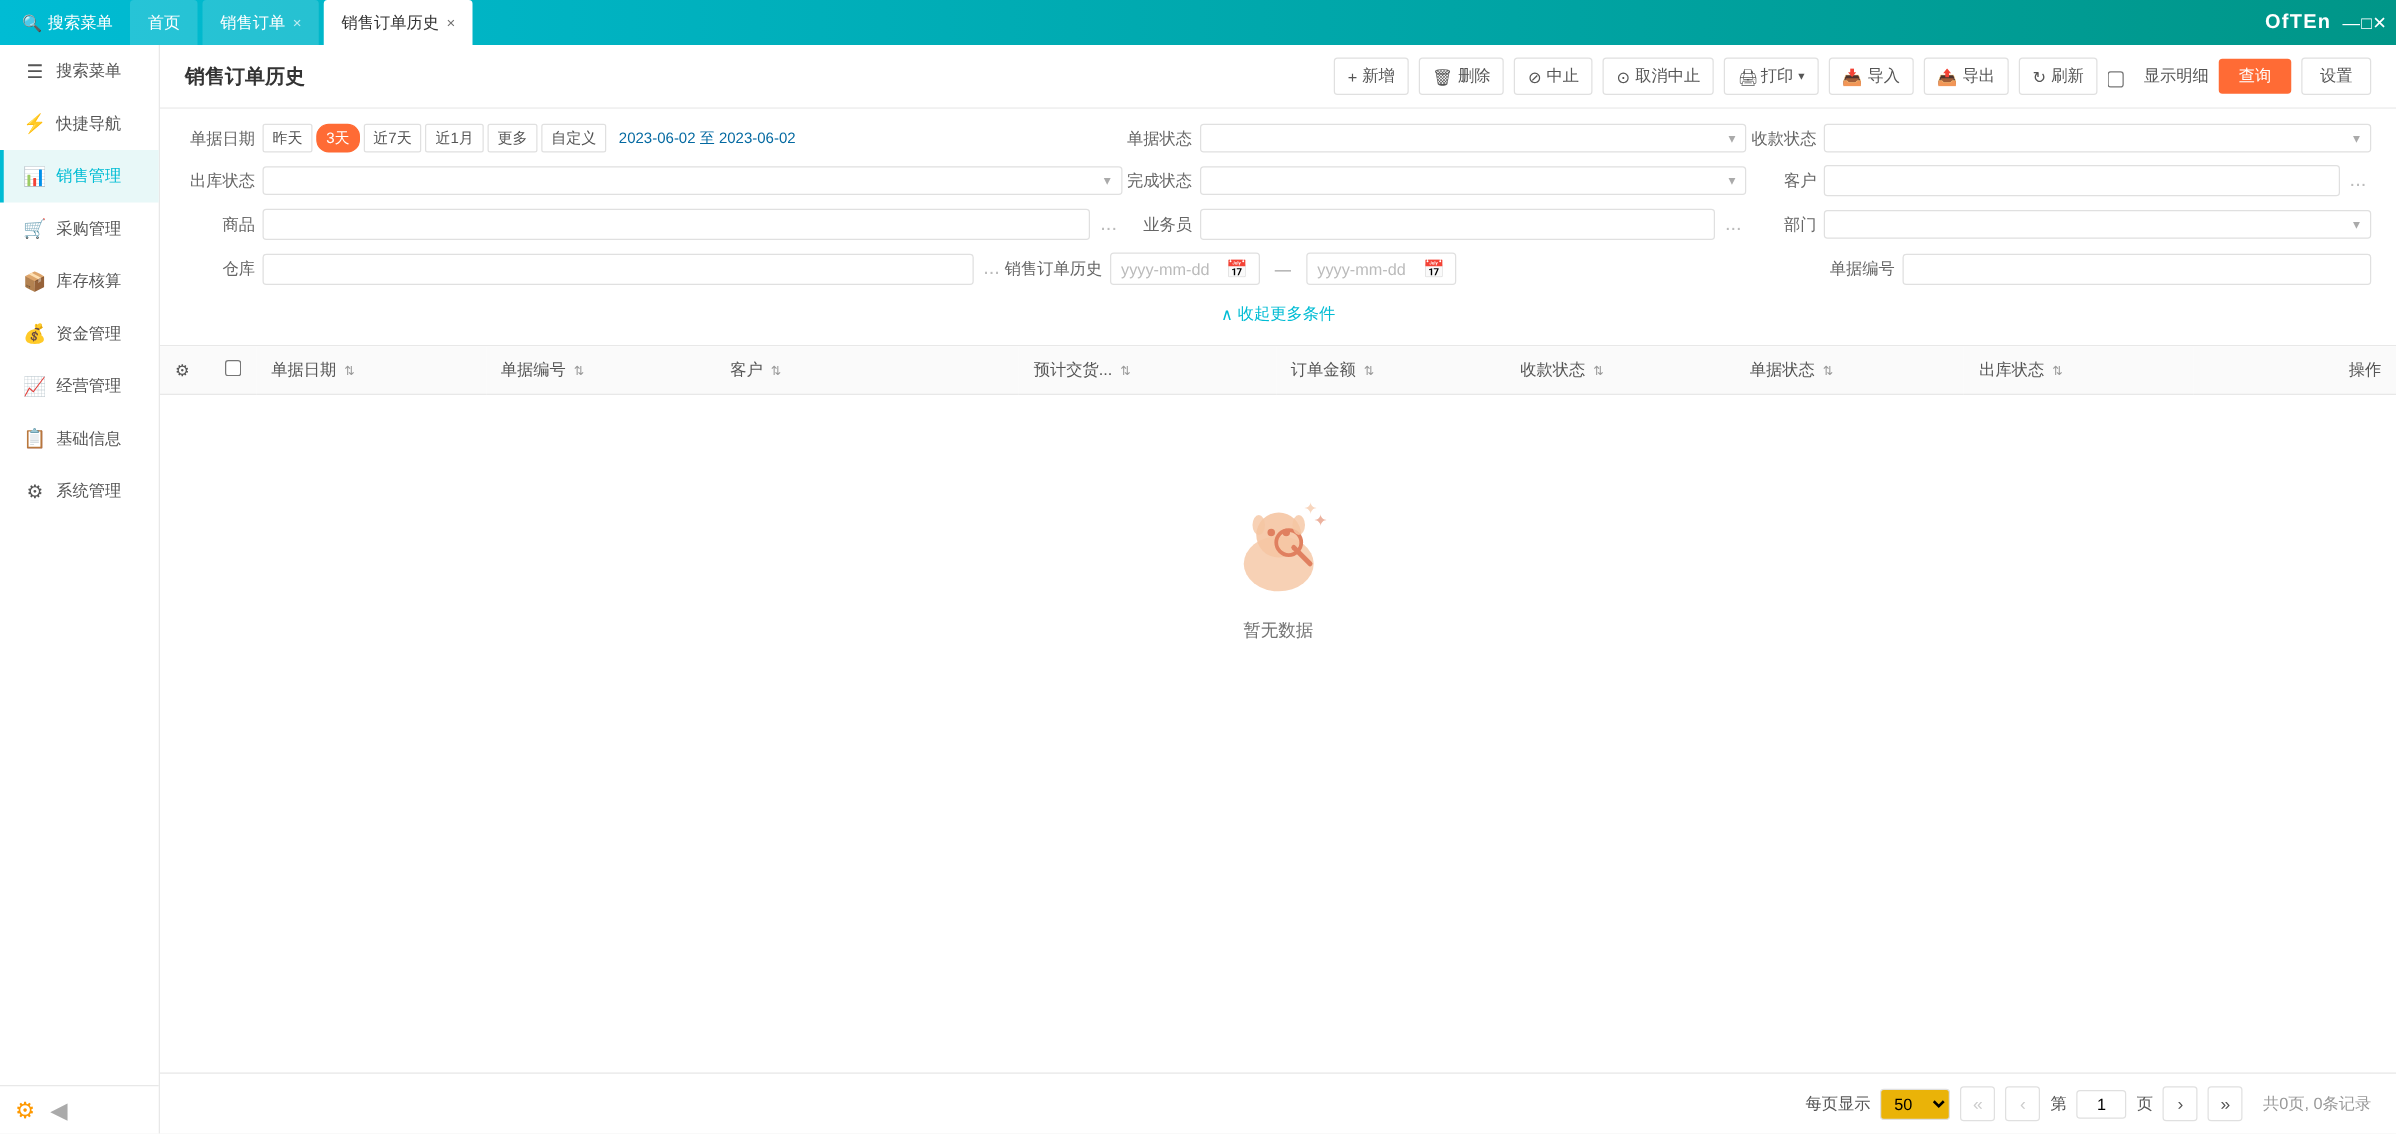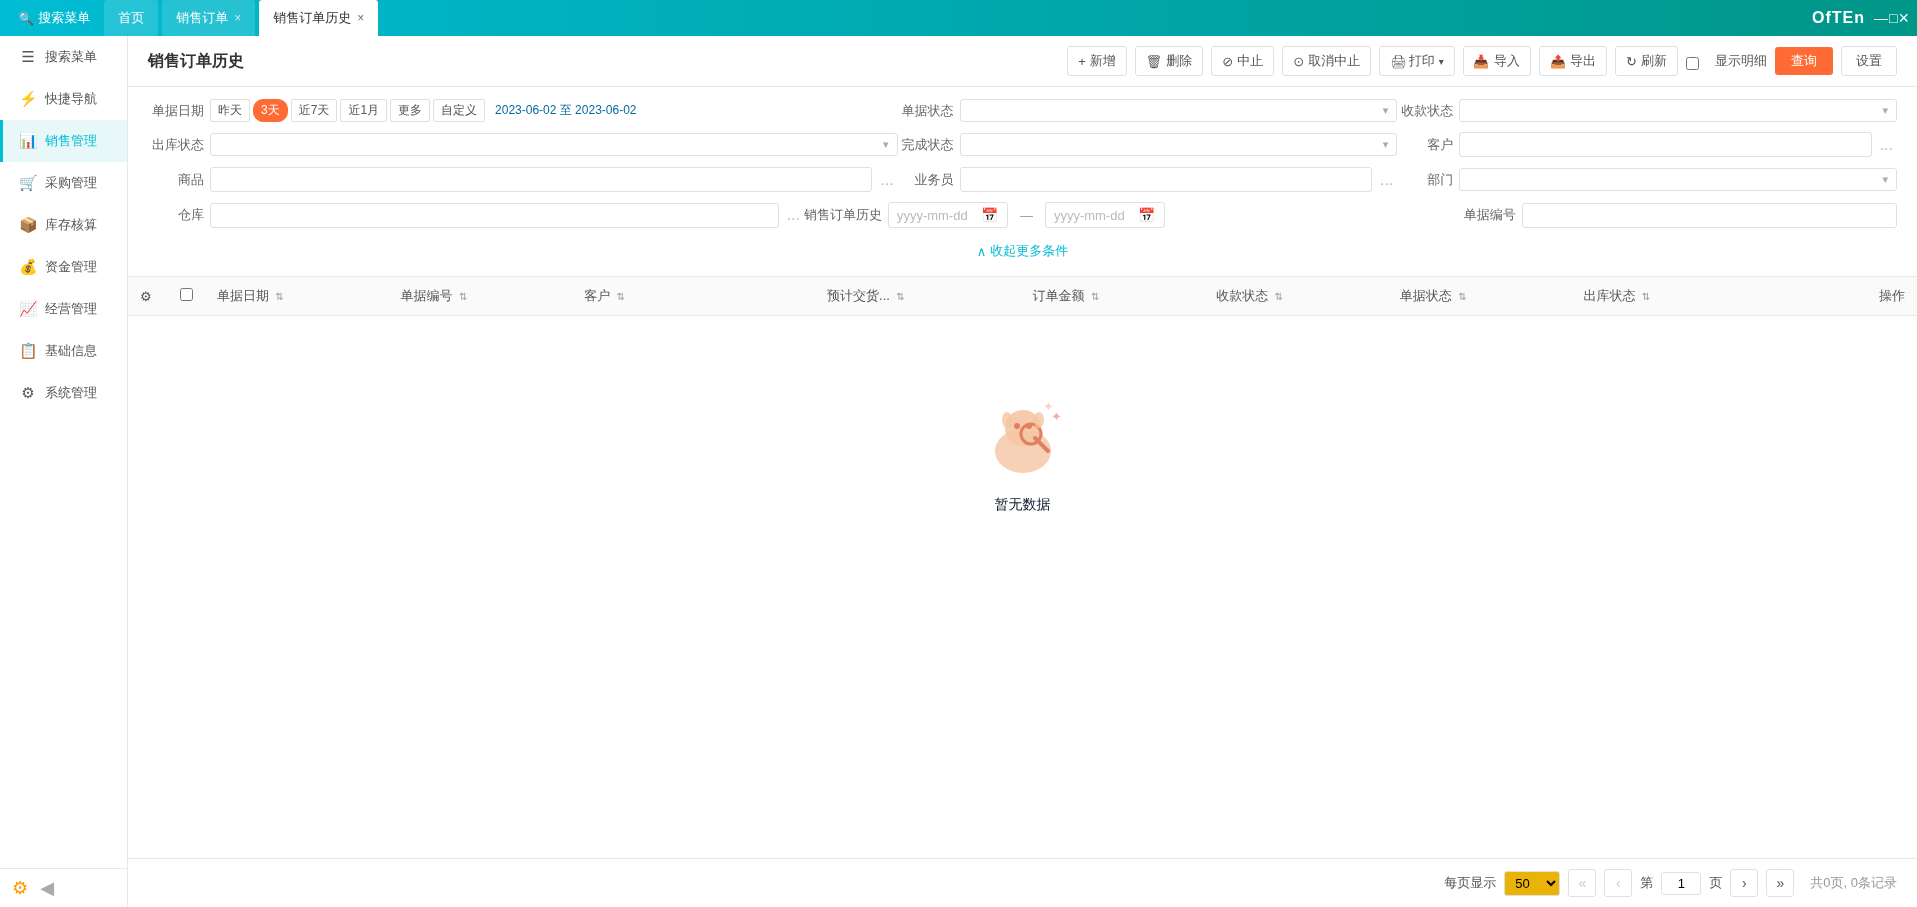--- a/index.html
+++ b/index.html
@@ -122,21 +122,21 @@
     .data-table th .sort-icon { color: #999; margin-left: 3px; font-size: 10px; }
     .data-table td { padding: 10px 12px; border-bottom: 1px solid #f0f0f0; color: #333; }
     .th-settings { width: 40px; text-align: center; }
     .th-check { width: 36px; text-align: center; }
 
     
     .empty-state {
       display: flex; flex-direction: column; align-items: center; justify-content: center;
       padding: 60px 0; color: #bbb;
     }
-    .empty-text { font-size: 14px; color: #0f172a; }
+    .empty-text { font-size: 14px; color: #737373; }
 
     
     .pagination {
       display: flex; align-items: center; justify-content: flex-end;
       padding: 10px 20px; background: white; border-top: 1px solid #e8e8e8;
       gap: 8px; flex-shrink: 0; font-size: 13px; color: #555;
     }
     .page-size-select {
       border: 1px solid #e0e0e0; border-radius: 3px; padding: 3px 6px; background: #eab308; cursor: pointer;
     }

